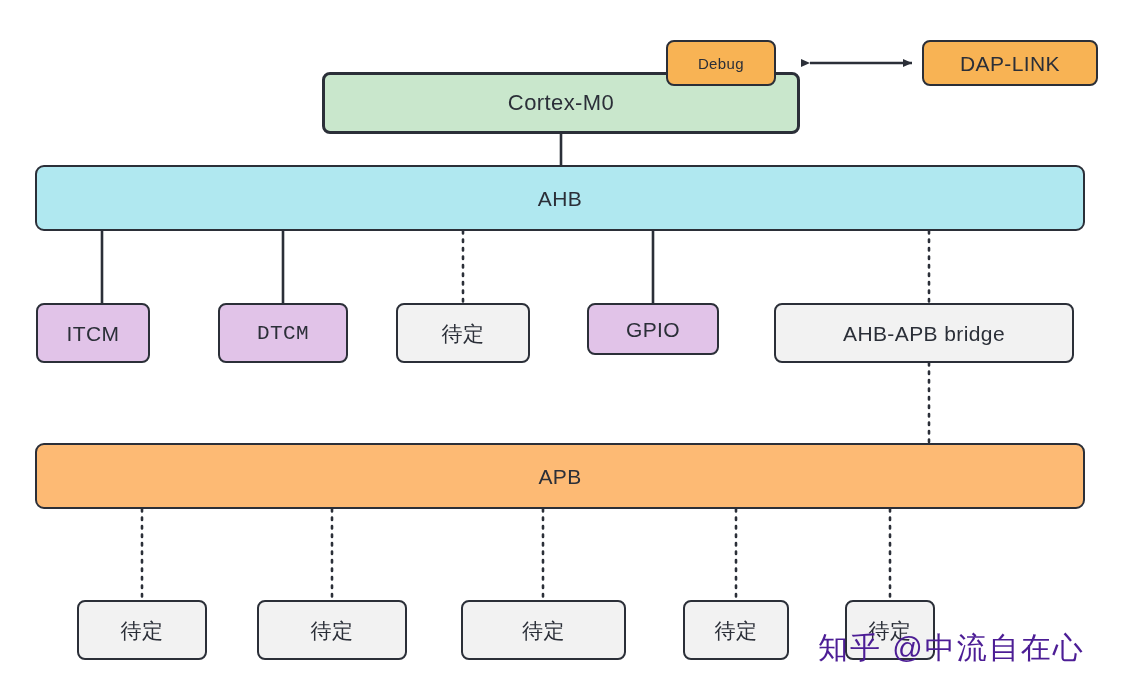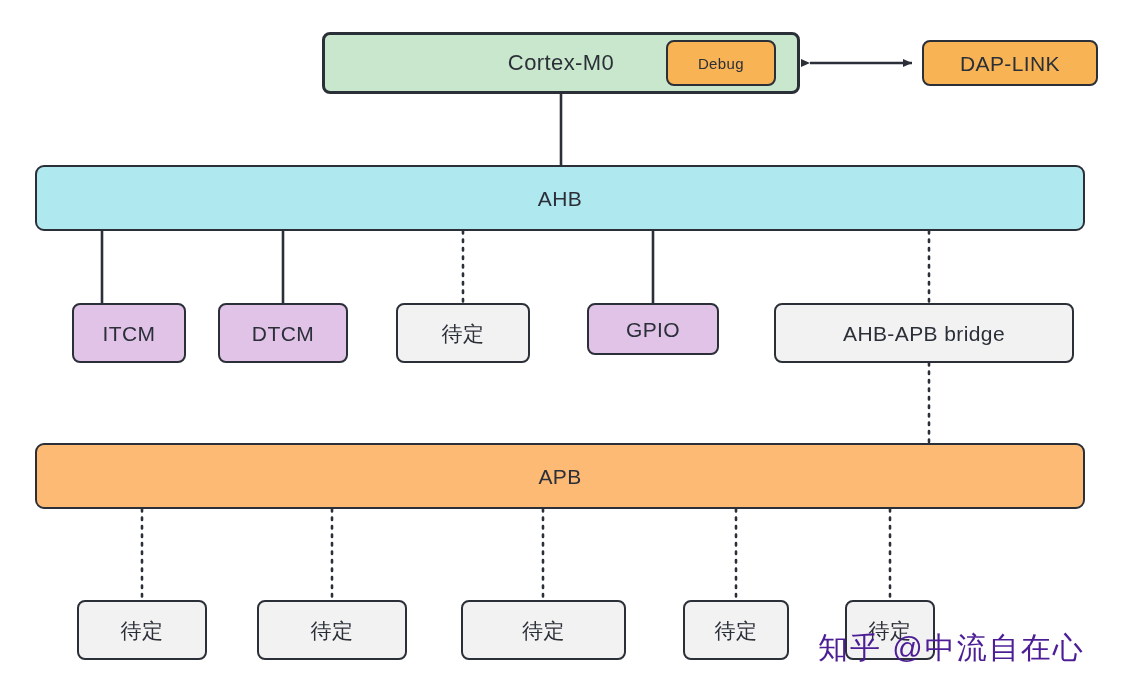--- a/index.html
+++ b/index.html
@@ -37,20 +37,21 @@
     font-size: 21px;
     letter-spacing: 0.4px;
     line-height: 1;
     white-space: nowrap;
   }
   .node.bus {
     border-radius: 9px;
   }
   .node.cpu {
     justify-content: flex-start;
+    margin-top: 40px;
   }
   .cpu-label {
     position: absolute;
     left: 0;
     right: 0;
     text-align: center;
     font-size: 22px;
     color: #2b2f38;
   }
   .node.debug {
@@ -111,24 +112,24 @@
   </div>
 
   <div class="node" style="left:922px; top:40px; width:176px; height:46px; background:#f8b354;">
     <span>DAP-LINK</span>
   </div>
 
   <div class="node bus" style="left:35px; top:165px; width:1050px; height:66px; background:#b0e8f0;">
     <span>AHB</span>
   </div>
 
-  <div class="node" style="left:36px; top:303px; width:114px; height:60px; background:#e1c3e8;margin-left:36px;">
+  <div class="node" style="left:36px; top:303px; width:114px; height:60px; background:#e1c3e8;">
     <span>ITCM</span>
   </div>
-  <div class="node" style="left:218px; top:303px; width:130px; height:60px; background:#e1c3e8;">
+  <div class="node" style="left:218px; top:303px; width:130px; height:60px; background:#e1c3e8;font-family:Liberation Mono, monospace;">
     <span>DTCM</span>
   </div>
   <div class="node" style="left:396px; top:303px; width:134px; height:60px; background:#f2f2f2;">
     <span>待定</span>
   </div>
   <div class="node" style="left:587px; top:303px; width:132px; height:52px; background:#e1c3e8;">
     <span>GPIO</span>
   </div>
   <div class="node" style="left:774px; top:303px; width:300px; height:60px; background:#f2f2f2;">
     <span>AHB-APB bridge</span>

